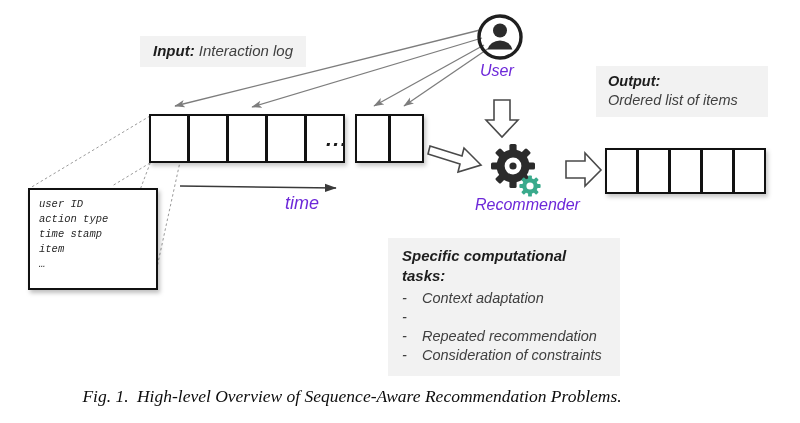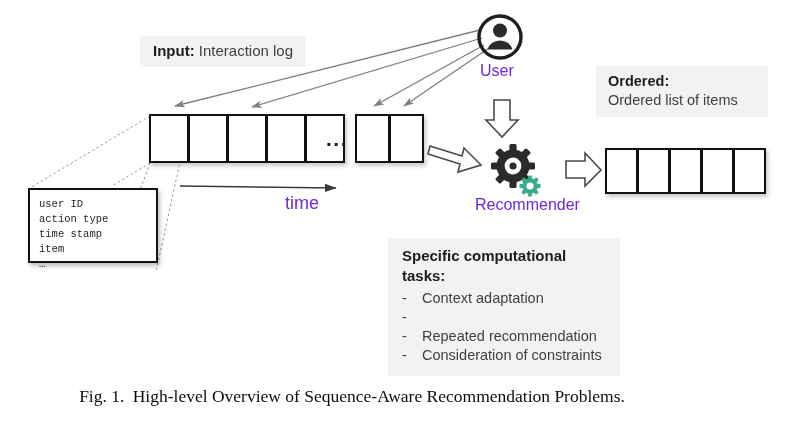--- a/index.html
+++ b/index.html
@@ -10,20 +10,21 @@
   body {
     font-family: "Liberation Sans", sans-serif;
     color: #1a1a1a;
   }
   #figure {
     position: relative;
     width: 800px;
     height: 423px;
     background: #ffffff;
     overflow: hidden;
+    font-style: italic;
   }
   .svg-layer {
     position: absolute;
     left: 0;
     top: 0;
     width: 800px;
     height: 423px;
     pointer-events: none;
   }
 
@@ -81,21 +82,21 @@
     color: #1a1a1a;
     line-height: 1;
   }
 
   
   #detail-box {
     position: absolute;
     left: 28px;
     top: 188px;
     width: 130px;
-    height: 75px;
+    height: 102px;
     border: 2.6px solid #111111;
     background: #ffffff;
     box-sizing: border-box;
     padding: 7px 0 0 9px;
     filter: drop-shadow(2px 3px 2px rgba(0,0,0,0.25));
   }
   #detail-box .code {
     font-family: "Liberation Mono", "DejaVu Sans Mono", monospace;
     font-size: 10.5px;
     line-height: 1.42;
@@ -200,21 +201,21 @@
       <circle cx="0" cy="0" r="7.8" fill="#3aaa8c"></circle>
       <circle cx="0" cy="0" r="3.6" fill="#ffffff"></circle>
     </g>
   </svg>
 
   <div class="panel" id="input-panel">
     <span class="panel-line"><b>Input:</b><span> Interaction log</span></span>
   </div>
 
   <div class="panel" id="output-panel">
-    <div class="panel-line"><b>Ordered:</b></div>
+    <div class="panel-line"><b>Output:</b></div>
     <div class="panel-line">Ordered list of items</div>
   </div>
 
   <div class="panel" id="tasks-panel">
     <div class="tasks-title">Specific computational tasks:</div>
     <div class="task-line">
       <span class="task-dash">-</span>
       <span class="task-text">Context adaptation</span>
     </div>
     <div class="task-line">

